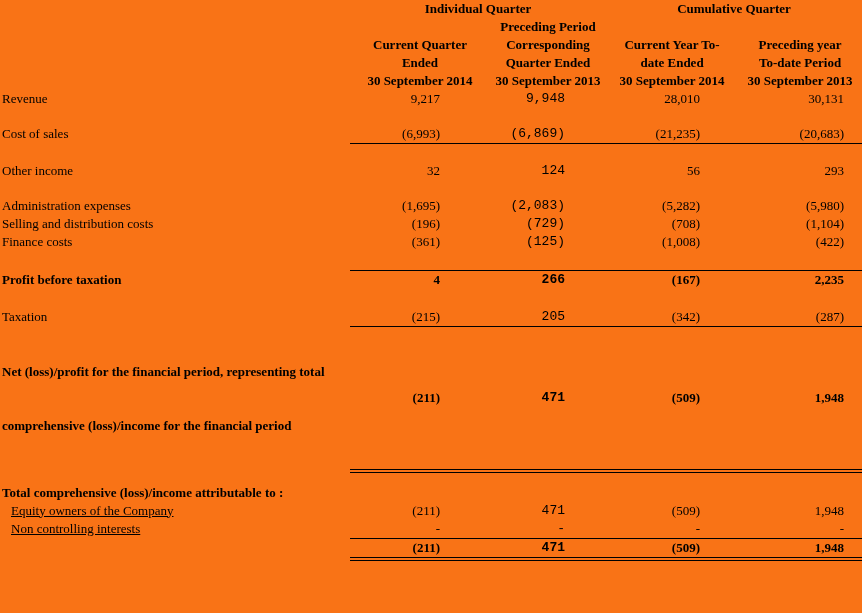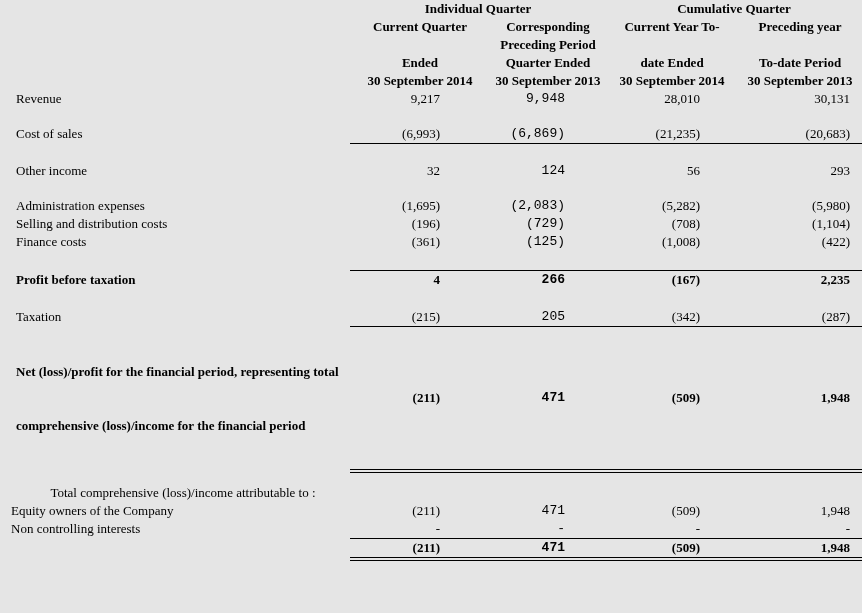--- a/index.html
+++ b/index.html
@@ -1,31 +1,31 @@
 <!DOCTYPE html>
 <html><head>
 <meta charset="utf-8">
 <style>
   html, body { margin:0; padding:0; background:#fff; }
   .page {
-    width:862px; height:613px; background:#e5e5e5; color:#000;
+    width:862px; height:613px; background:#f97316; color:#000;
     font-family:"Liberation Serif", serif; font-size:13px;
     overflow:hidden; position:relative;
   }
   table.fin { border-collapse:collapse; table-layout:fixed; width:862px; }
   td { padding:0; line-height:18px; vertical-align:top; white-space:nowrap; }
-  td.label { white-space:pre; padding-left:16px; }
-  td.ind  { padding-left:11px; }
+  td.label { white-space:pre; padding-left:2px; }
+  td.ind  { padding-left:11px;text-decoration:underline; }
   .hdr { font-weight:bold; text-align:center; }
   td.num { text-align:right; }
   td.c1 { padding-right:50px;margin-top:28px; }
   td.c2 { padding-right:41px;font-family:Liberation Mono, monospace; }
   td.c3 { padding-right:38px; }
-  td.c4 { padding-right:12px; }
-  .b { font-weight:normal;text-align:center; }
+  td.c4 { padding-right:18px; }
+  .b { font-weight:bold; }
   tr.bold td { font-weight:bold; }
   tr.rt  td.num { border-top:1.5px solid #000; }
   tr.rb  td.num { border-bottom:1.5px solid #000; }
   tr.rdb td.num { border-bottom:4px double #000; }
   tr.two td.num { vertical-align:middle; }
   tr.two td.label div { line-height:18px; }
   tr.spacer td { line-height:1px; font-size:1px; }
 </style>
 </head>
 <body>
@@ -41,31 +41,31 @@
   </colgroup>
 
   <tbody>
         <tr>
     <td></td>
     <td class="hdr" colspan="2">Individual Quarter</td>
     <td class="hdr" colspan="2">Cumulative Quarter</td>
   </tr>
   <tr>
     <td></td>
+    <td></td>
+    <td class="hdr">Preceding Period</td>
+    <td></td>
+    <td></td>
+  </tr>
+  <tr>
+    <td></td>
     <td class="hdr">Current Quarter</td>
     <td class="hdr">Corresponding</td>
     <td class="hdr">Current Year To-</td>
     <td class="hdr">Preceding year</td>
-  </tr>
-  <tr>
-    <td></td>
-    <td></td>
-    <td class="hdr">Preceding Period</td>
-    <td></td>
-    <td></td>
   </tr>
   <tr>
     <td></td>
     <td class="hdr">Ended</td>
     <td class="hdr">Quarter Ended</td>
     <td class="hdr">date Ended</td>
     <td class="hdr">To-date Period</td>
   </tr>
   <tr>
     <td></td>

